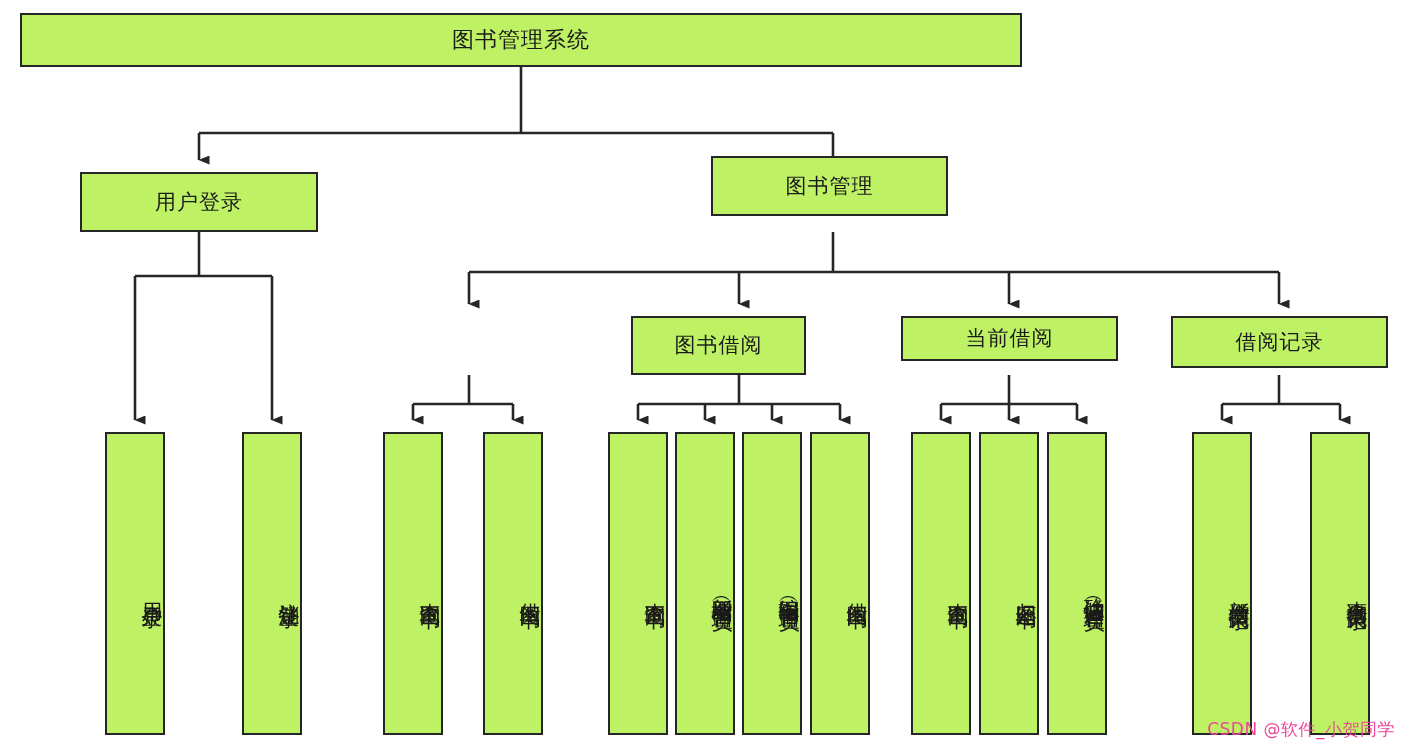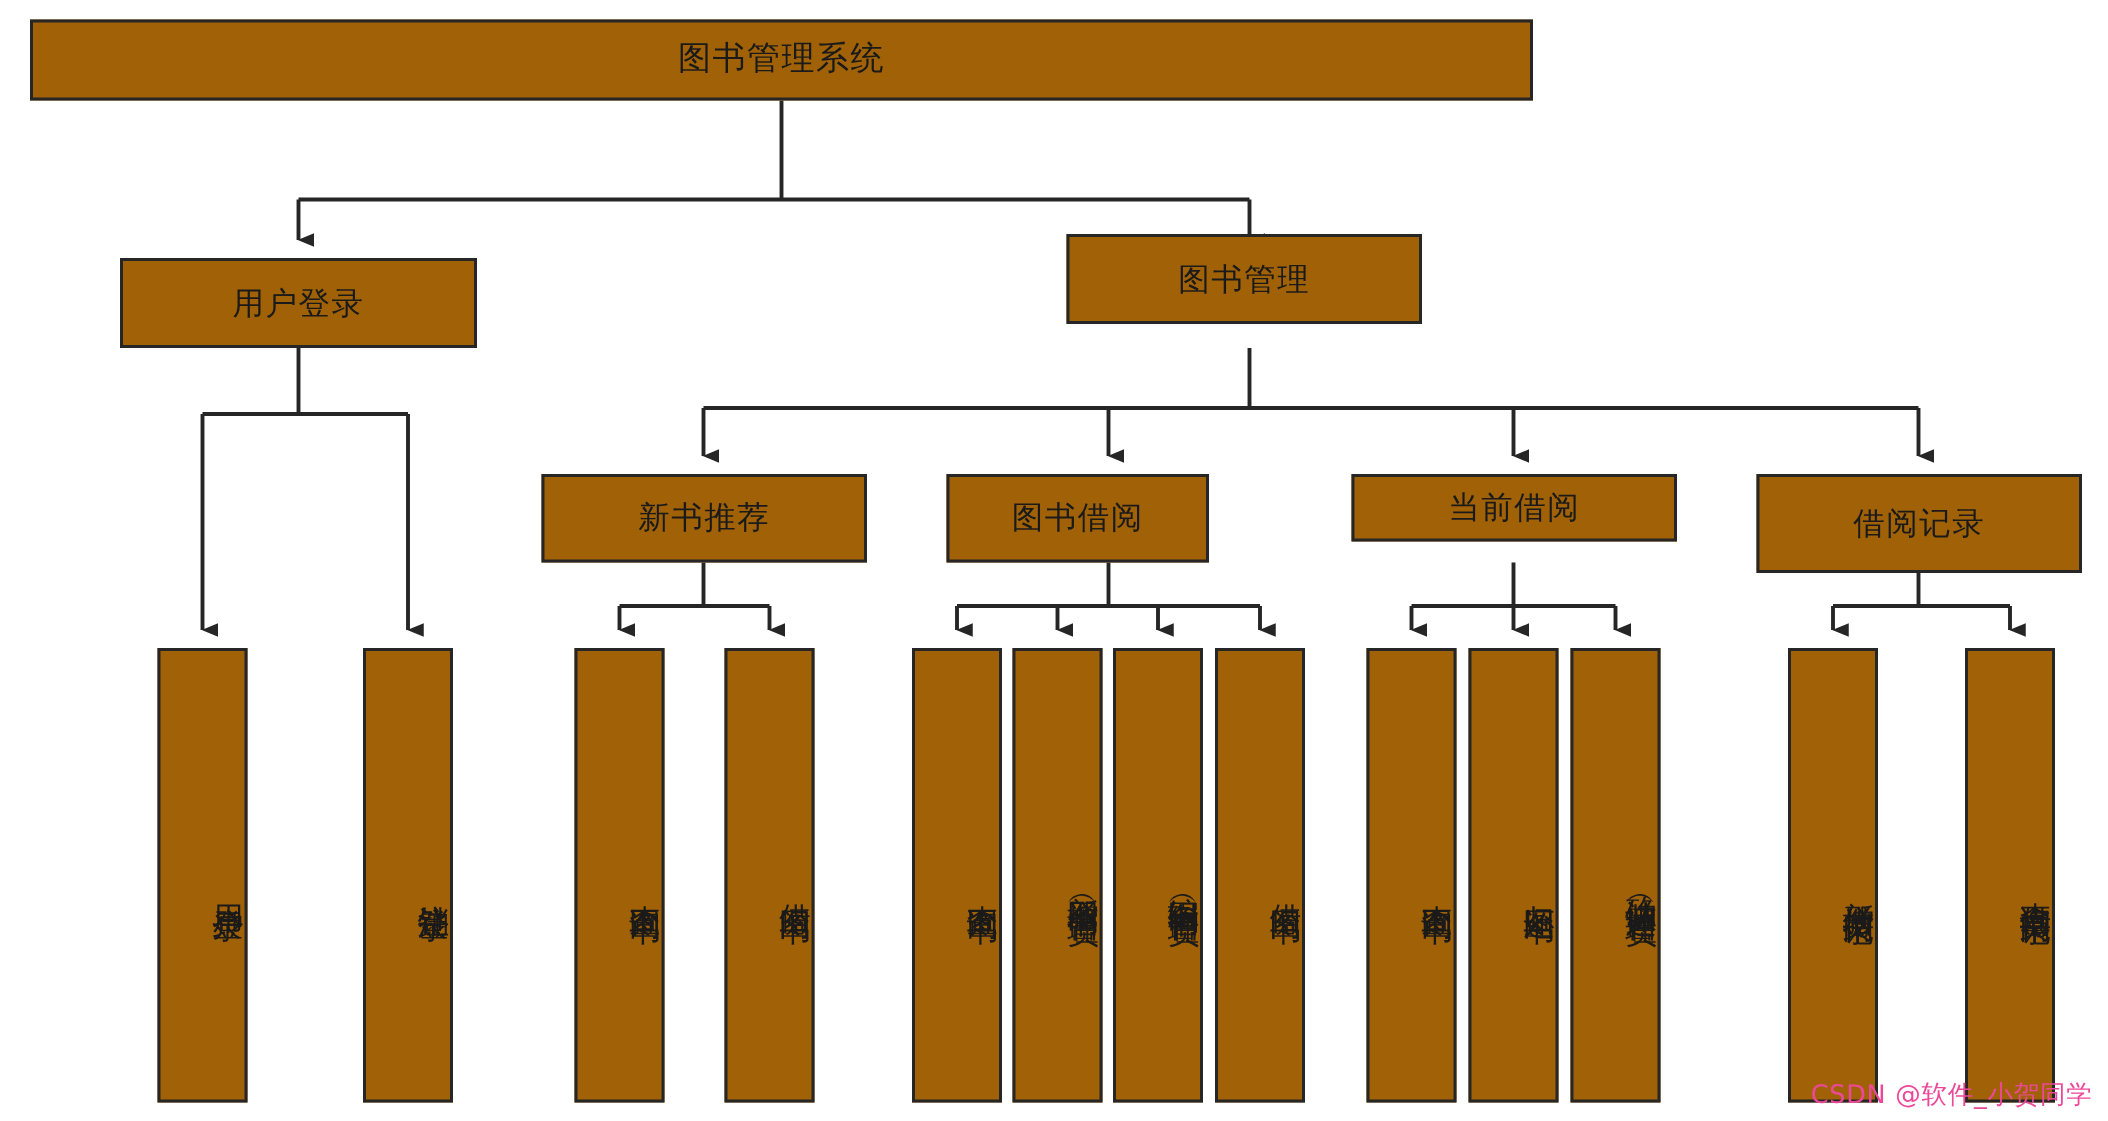--- a/index.html
+++ b/index.html
@@ -10,21 +10,21 @@
     font-family:"DejaVu Sans","Liberation Sans",sans-serif;
     overflow:hidden;
     position:relative;
   }
   #diagram-root{position:absolute;left:0;top:0;width:1405px;height:747px;}
   svg.connectors{position:absolute;left:0;top:0;width:1405px;height:747px;pointer-events:none;}
 
   .node{
     position:absolute;
     box-sizing:border-box;
-    background:#a16207;
+    background:#bef264;
     border:2px solid #262626;
     display:flex;
     align-items:center;
     justify-content:center;
     color:#1a1a1a;
   }
   .node-h{
     font-size:21px;
     letter-spacing:1px;
     line-height:1;
@@ -110,24 +110,23 @@
       <path d="M1222,404 L1222,420" marker-end="url(#arrowhead)"></path>
       <path d="M1340,404 L1340,420" marker-end="url(#arrowhead)"></path>
     </g>
   </svg>
 
   <div class="node node-h node-root" style="left:20px;top:13px;width:1002px;height:54px;">图书管理系统</div>
 
   <div class="node node-h" style="left:80px;top:172px;width:238px;height:60px;">用户登录</div>
   <div class="node node-h" style="left:711px;top:156px;width:237px;height:60px;">图书管理</div>
 
-  <div class="node node-h" style="left:361px;top:316px;width:217px;height:59px;">新书推荐</div>
   <div class="node node-h" style="left:631px;top:316px;width:175px;height:59px;">图书借阅</div>
   <div class="node node-h" style="left:901px;top:316px;width:217px;height:45px;">当前借阅</div>
-  <div class="node node-h" style="left:1171px;top:316px;width:217px;height:66px;">借阅记录</div>
+  <div class="node node-h" style="left:1171px;top:316px;width:217px;height:52px;">借阅记录</div>
 
   <div class="node node-v" style="left:105px;top:432px;width:60px;height:303px;">
     <span>用户登录</span>
   </div>
   <div class="node node-v" style="left:242px;top:432px;width:60px;height:303px;">
     <span>注销登录</span>
   </div>
 
   <div class="node node-v" style="left:383px;top:432px;width:60px;height:303px;">
     <span>查询图书</span>

